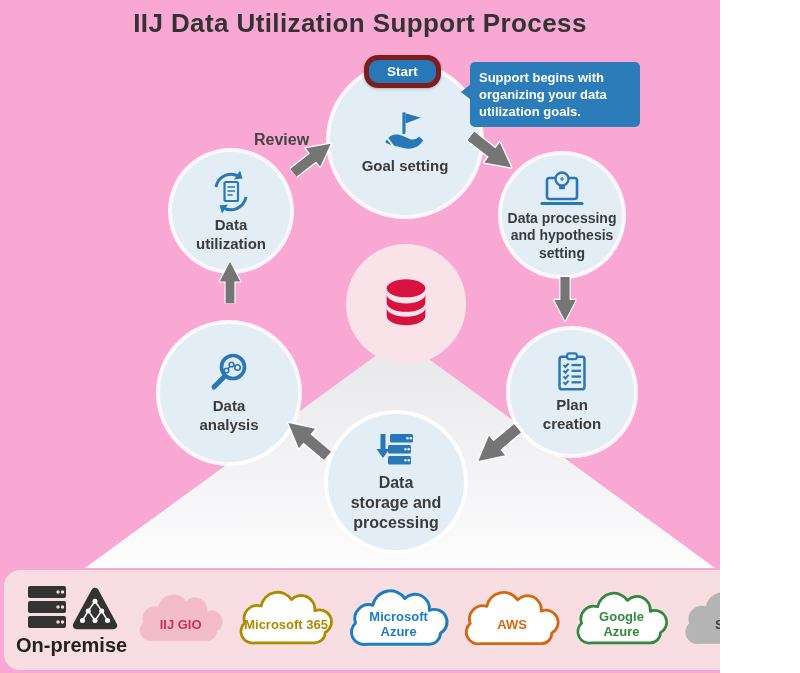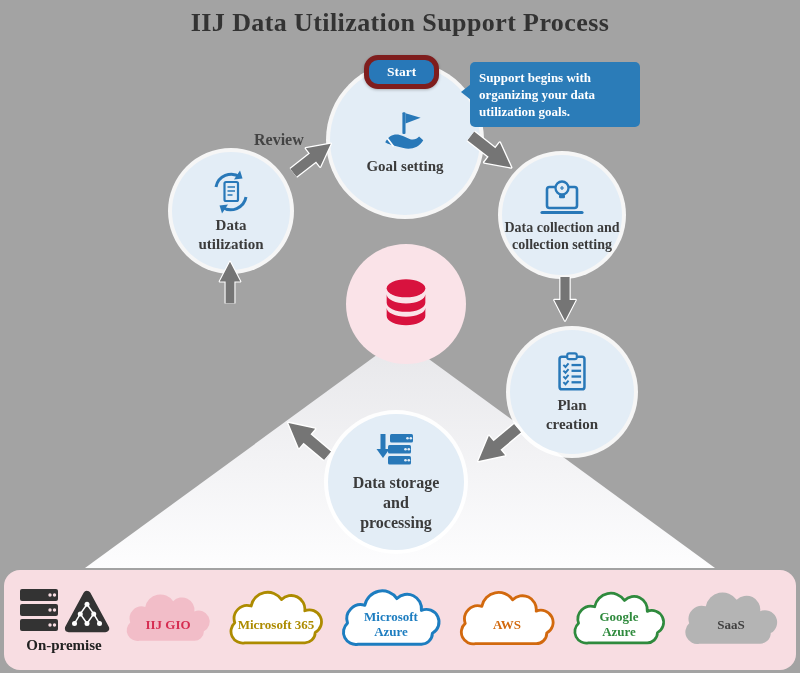--- a/index.html
+++ b/index.html
@@ -1,17 +1,17 @@
 <!DOCTYPE html>
 <html><head>
 <meta charset="utf-8">
 <style>
   html,body{margin:0;padding:0;background:#fff;}
-  #canvas{position:relative;width:800px;height:673px;background:#a3a3a3;overflow:hidden;
-          font-family:Liberation Serif, serif;}
+  #canvas{position:relative;width:720px;height:673px;background:#f9a8d4;overflow:hidden;
+          font-family:Liberation Sans, sans-serif;}
 
   .title{position:absolute;top:8px;left:0;width:100%;text-align:center;
          font-size:26px;font-weight:800;color:#333;letter-spacing:.4px;}
 
   
   .funnel{position:absolute;left:85px;top:338px;width:630px;height:230px;
           background:linear-gradient(180deg,#e7e7ea 0%,#f3f3f5 55%,#fdfdfe 100%);
           clip-path:polygon(50% 0,100% 100%,0 100%);z-index:0;}
 
   
@@ -60,21 +60,21 @@
   
   .band{position:absolute;left:4px;top:570px;width:792px;height:100px;background:#f8dde2;
         border-radius:16px;z-index:1;display:flex;align-items:center;justify-content:space-between;
         padding:0 12px;box-sizing:border-box;}
   .platform{position:relative;display:flex;flex-direction:column;align-items:center;justify-content:center;}
   .cloud-wrap{position:relative;}
   .cloud-label{position:absolute;inset:0;display:flex;align-items:center;justify-content:center;
         font-weight:bold;font-size:13px;text-align:center;line-height:1.15;padding-top:10px;box-sizing:border-box;}
   .narrow{width:66px;margin:0 auto;}
   .onprem-icons{display:flex;align-items:center;}
-  .onprem-label{font-size:15px;font-weight:600;color:#222;margin-top:0;}
+  .onprem-label{font-size:20px;font-weight:600;color:#222;margin-top:0;}
 </style>
 </head>
 <body>
 
 <div id="canvas">
 
   <div class="title">IIJ Data Utilization Support Process</div>
 
   <div class="funnel"></div>
 
@@ -97,21 +97,21 @@
   </div>
 
   <div class="circle c-collect">
     <svg width="48" height="42" viewBox="0 0 48 42">
       <rect x="9" y="10" width="30" height="21" rx="2.5" fill="none" stroke="#2878b8" stroke-width="2.6"></rect>
       <path d="M4 35.5 H44" stroke="#2878b8" stroke-width="3.2" stroke-linecap="round"></path>
       <circle cx="24" cy="11" r="6.5" fill="#e3edf6" stroke="#2878b8" stroke-width="2.3"></circle>
       <rect x="21" y="17.6" width="6" height="3.6" rx="1.2" fill="#2878b8"></rect>
       <path d="M22 11 h4 M24 9 v4" stroke="#2878b8" stroke-width="1.2"></path>
     </svg>
-    <div class="step-label">Data collection and collection setting</div>
+    <div class="step-label">Data processing and hypothesis setting</div>
   </div>
 
   <div class="circle c-plan">
     <svg width="46" height="46" viewBox="0 0 48 48">
       <rect x="11" y="7" width="26" height="34" rx="2.5" fill="#e3edf6" stroke="#2878b8" stroke-width="2.6"></rect>
       <rect x="19" y="3.5" width="10" height="6" rx="2" fill="#e3edf6" stroke="#2878b8" stroke-width="2.2"></rect>
       <path d="M15 15.5 l2.2 2.2 3.2-3.8" fill="none" stroke="#2878b8" stroke-width="2"></path>
       <path d="M15 21.5 l2.2 2.2 3.2-3.8" fill="none" stroke="#2878b8" stroke-width="2"></path>
       <path d="M15 27.5 l2.2 2.2 3.2-3.8" fill="none" stroke="#2878b8" stroke-width="2"></path>
       <path d="M15 33.5 l2.2 2.2 3.2-3.8" fill="none" stroke="#2878b8" stroke-width="2"></path>
@@ -133,20 +133,31 @@
         <circle cx="35.8" cy="18.2" r="1.3" fill="#e3edf6"></circle>
       <rect x="15" y="25" width="23" height="8.5" rx="1.5" fill="#2878b8"></rect>
       <circle cx="32.5" cy="29.2" r="1.3" fill="#e3edf6"></circle>
         <circle cx="35.8" cy="29.2" r="1.3" fill="#e3edf6"></circle>
       <rect x="7.5" y="3" width="5" height="16" fill="#2878b8"></rect>
       <path d="M3.5 18 h13 L10 27 Z" fill="#2878b8"></path>
     </svg>
     <div class="step-label">Data storage and processing</div>
   </div>
 
+  <div class="circle c-analysis">
+    <svg width="48" height="46" viewBox="0 0 48 46">
+      <circle cx="28" cy="16" r="11.5" fill="none" stroke="#2878b8" stroke-width="3.6"></circle>
+      <path d="M19.5 25.5 L9 36" stroke="#2878b8" stroke-width="5" stroke-linecap="round"></path>
+      <path d="M21.5 19.5 L26.5 13.5 L32.5 16.5" fill="none" stroke="#2878b8" stroke-width="1.8"></path>
+      <circle cx="21.5" cy="19.5" r="2.3" fill="#e3edf6" stroke="#2878b8" stroke-width="1.6"></circle>
+      <circle cx="26.5" cy="13.5" r="2.3" fill="#e3edf6" stroke="#2878b8" stroke-width="1.6"></circle>
+      <circle cx="32.5" cy="16.5" r="2.7" fill="#e3edf6" stroke="#2878b8" stroke-width="1.6"></circle>
+    </svg>
+    <div class="step-label">Data analysis</div>
+  </div>
 
   <div class="circle c-utilize">
     <svg width="48" height="48" viewBox="0 0 48 48">
       <path d="M9 19 A15.5 15.5 0 0 1 33 9" fill="none" stroke="#2878b8" stroke-width="3"></path>
       <path d="M33 2.5 L35.5 10.5 L27 11.5 Z" fill="#2878b8"></path>
       <path d="M39 29 A15.5 15.5 0 0 1 15 39" fill="none" stroke="#2878b8" stroke-width="3"></path>
       <path d="M15 45.5 L12.5 37.5 L21 36.5 Z" fill="#2878b8"></path>
       <rect x="17.5" y="14" width="13.5" height="19" rx="1.5" fill="#e3edf6" stroke="#2878b8" stroke-width="2.2"></rect>
       <path d="M20.5 19 h7.5 M20.5 23 h7.5 M20.5 27 h5" stroke="#2878b8" stroke-width="1.7"></path>
     </svg>

